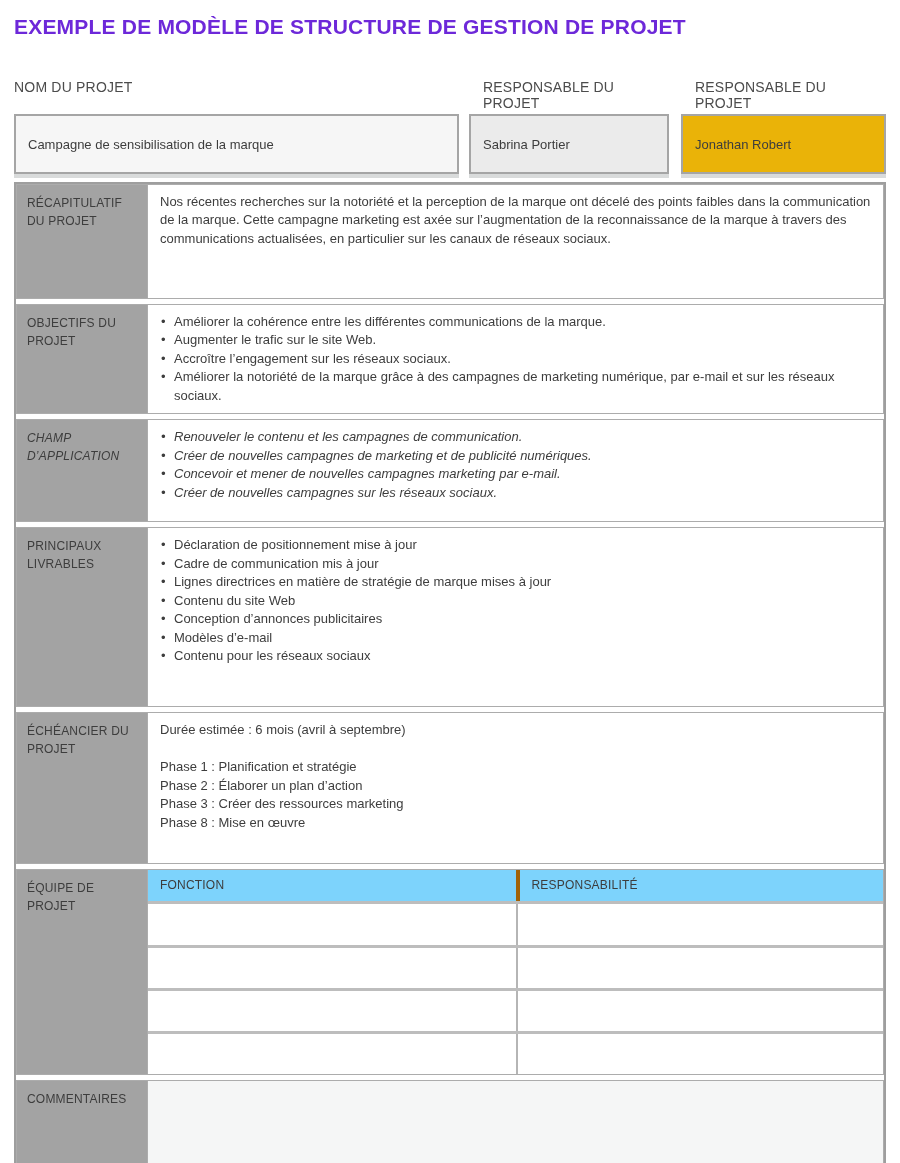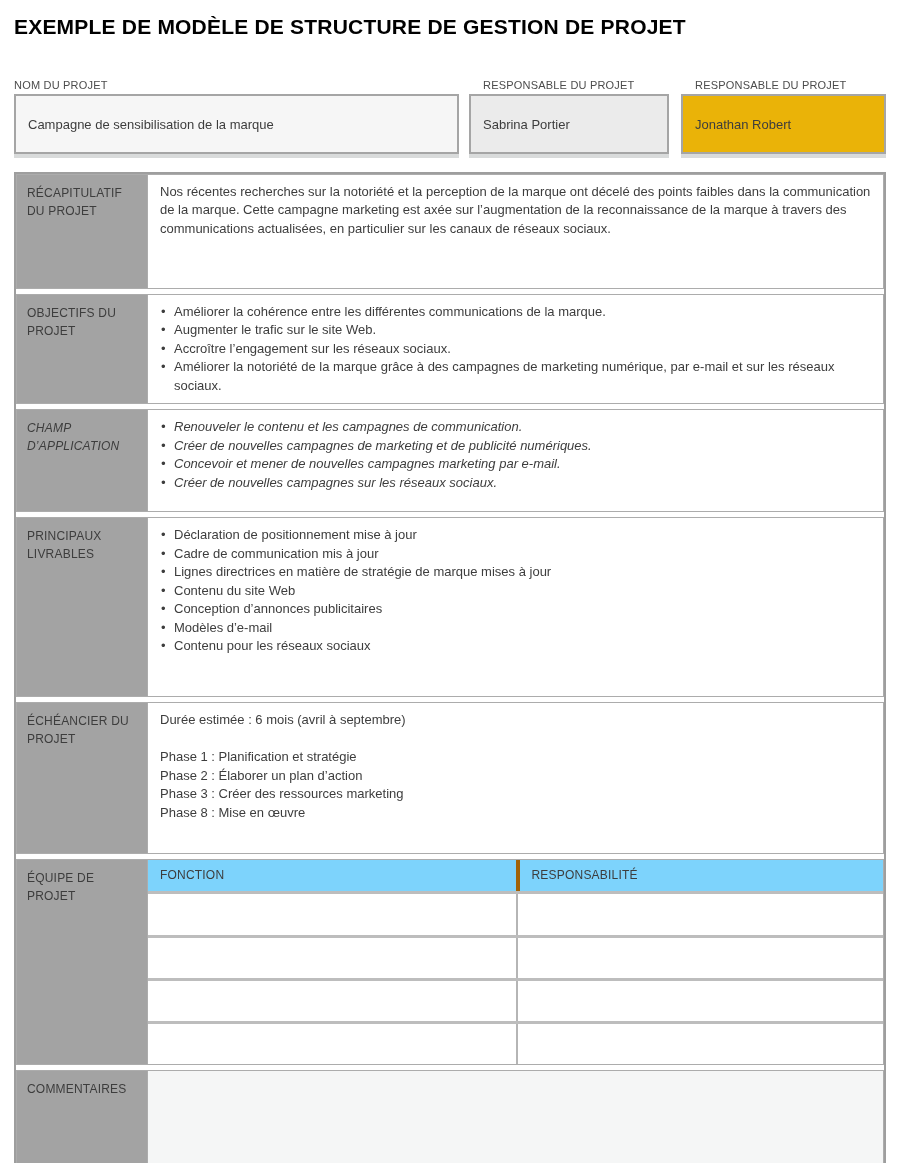--- a/index.html
+++ b/index.html
@@ -8,30 +8,30 @@
     width: 900px; height: 1163px; overflow: hidden;
     background: #ffffff;
     font-family: "Liberation Sans", sans-serif;
     color: #3d3d3d;
   }
   .page { padding: 12px 14px 0 14px; }
 
   .title {
     margin: 3px 0 40px 0;
     font-size: 21px; font-weight: bold;
-    color: #000000; letter-spacing: 0.2px;
+    color: #6d28d9; letter-spacing: 0.2px;
   }
 
   
-  .hdr-labels { display: flex; font-size: 11px; color: #4c4c4c; margin-bottom: 3px; letter-spacing: 0.2px; }
+  .hdr-labels { display: flex; font-size: 14px; color: #4c4c4c; margin-bottom: 3px; letter-spacing: 0.2px; }
   .hl1 { width: 445px; margin-right: 10px; }
   .hl2 { width: 200px; margin-right: 12px; padding-left: 14px; }
   .hl3 { width: 205px; padding-left: 14px; }
 
-  .hdr-boxes { display: flex; margin-bottom: 18px; text-align: center; }
+  .hdr-boxes { display: flex; margin-bottom: 8px; text-align: center; }
   .hbox {
     border: 2px solid #a5a5a5; height: 60px;
     display: flex; align-items: center;
     padding: 0 12px; font-size: 13px;
     box-shadow: 0 4px 0 0 #d9dbdb;
   }
   .hb1 { width: 445px; margin-right: 10px; background: #f6f6f6; }
   .hb2 { width: 200px; margin-right: 12px; background: #ebebeb; }
   .hb3 { width: 205px; background: #eab308; }
 

